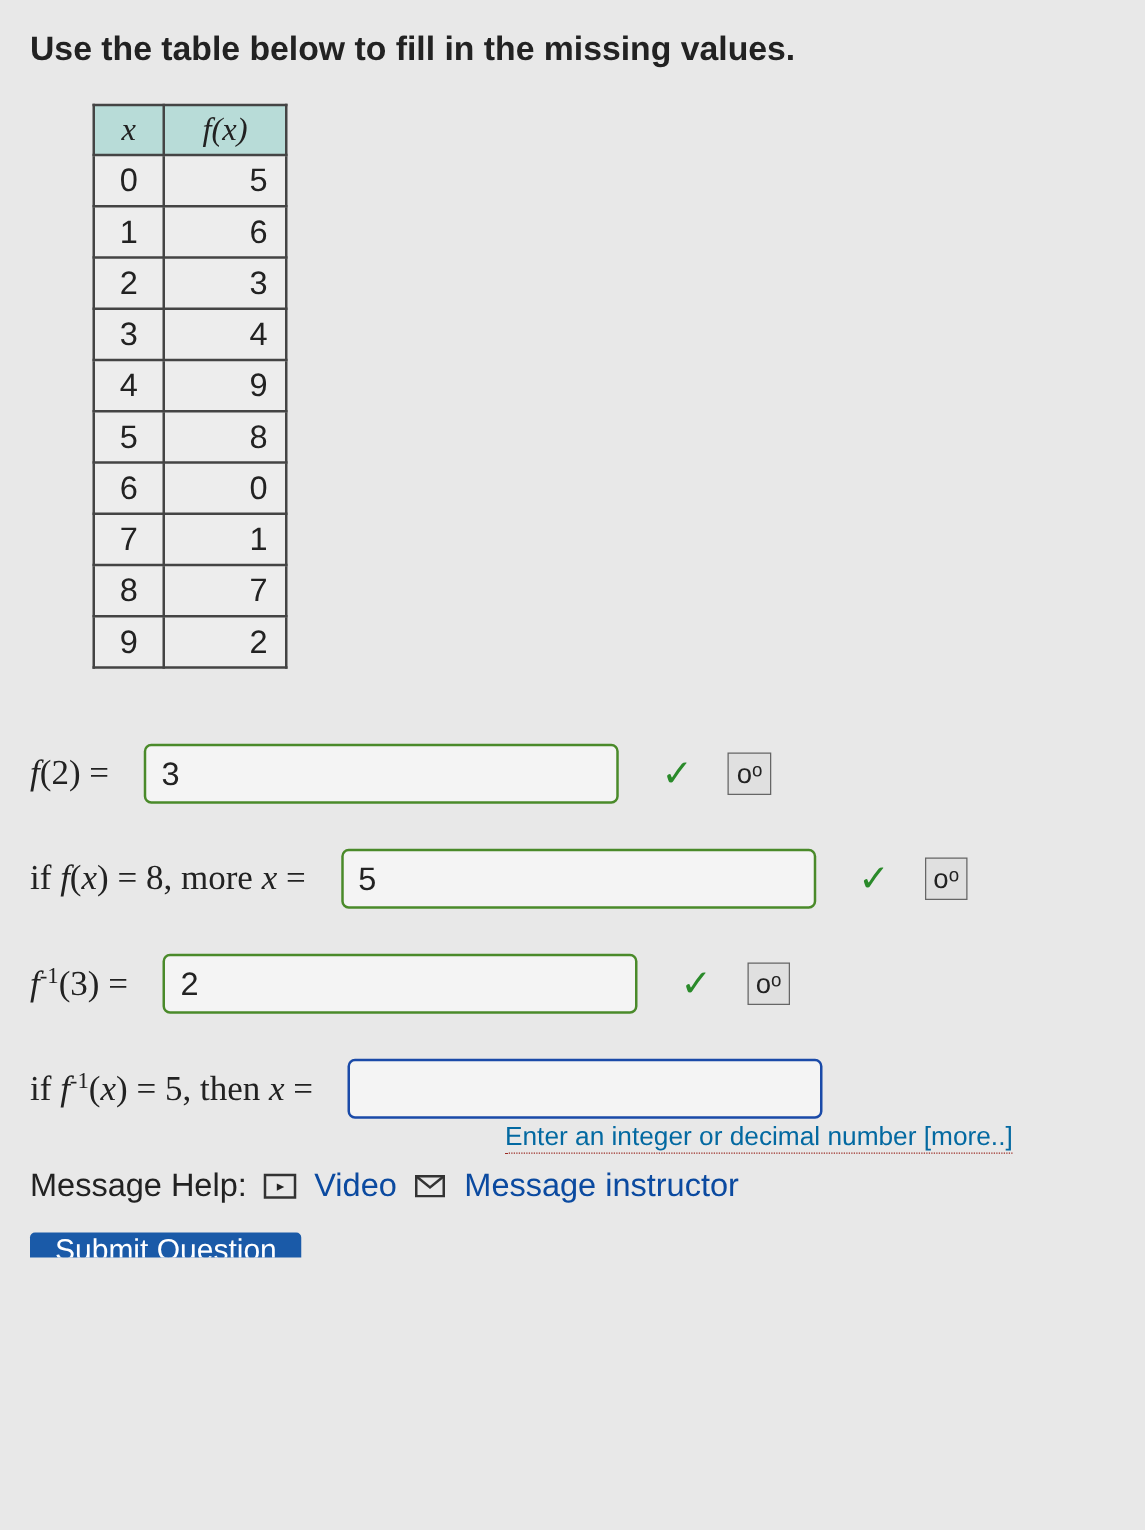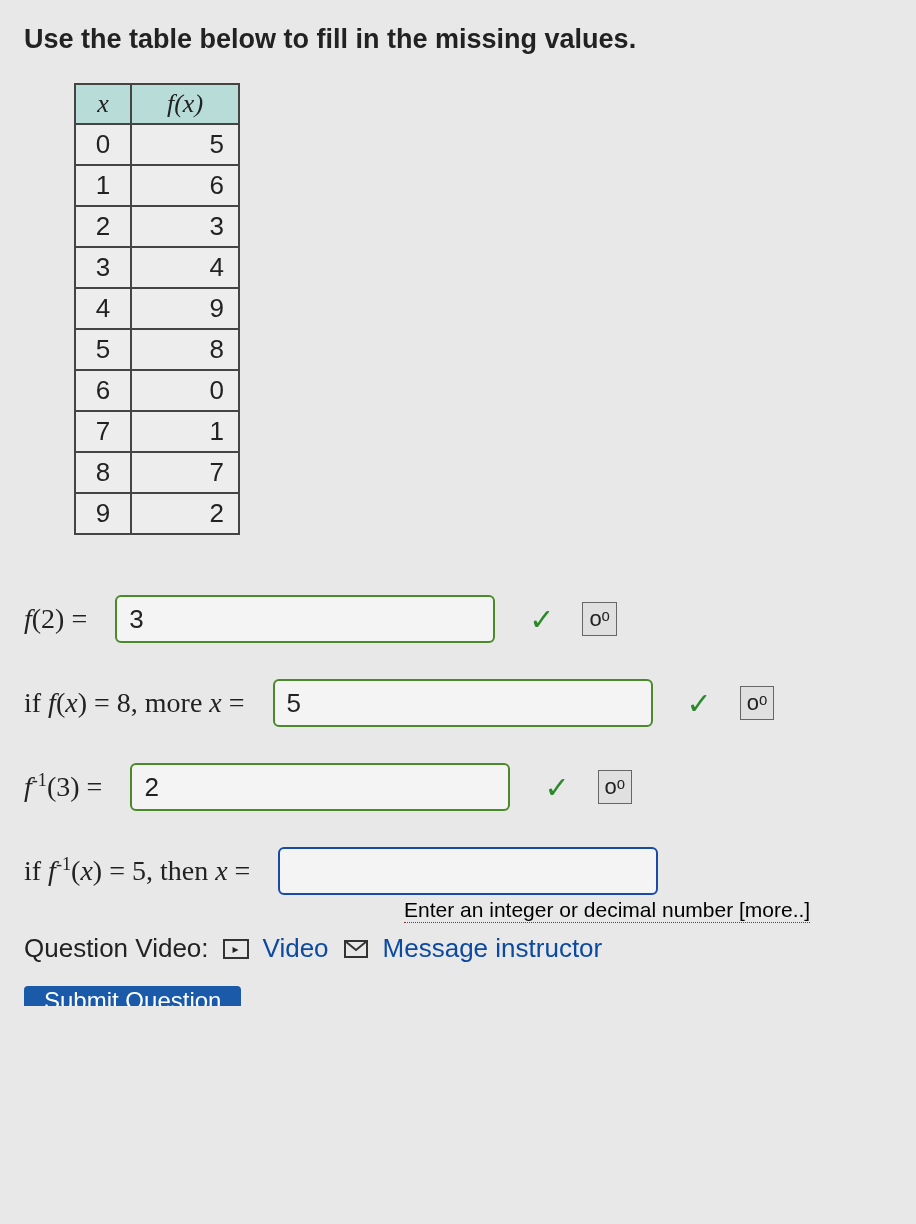--- a/index.html
+++ b/index.html
@@ -27,21 +27,21 @@
     font-size: 26px;
     padding: 4px 0;
   }
   .func-table th {
     background: #b8dcd8;
     font-weight: normal;
     font-style: italic;
     font-family: "Times New Roman", serif;
   }
   .func-table th:first-child { width: 56px; }
-  .func-table th:last-child { width: 108px; }
+  .func-table th:last-child { width: 98px; }
   .func-table td { background: #ededed; }
   .func-table td:last-child { text-align: right; padding-right: 14px; }
 
   .qrow {
     display: flex;
     align-items: center;
     gap: 28px;
     margin-bottom: 36px;
     font-size: 28px;
   }
@@ -77,21 +77,21 @@
     background: #e0e0e0;
     padding: 5px 6px;
     font-size: 22px;
     display: inline-flex;
     align-items: center;
     justify-content: center;
     height: 34px;
   }
   .hint {
     font-size: 21px;
-    color: #000000;
+    color: #0369a1;
     margin-left: 380px;
     margin-top: -26px;
     margin-bottom: 6px;
     border-bottom: 1px dotted #9a2a22;
     display: inline-block;
   }
   .help-row {
     font-size: 26px;
     display: flex;
     align-items: center;
@@ -213,21 +213,21 @@
 </div>
 
 
 <div class="qrow" style="margin-bottom:8px">
   <span class="mathlabel"><span class="op">if </span><span>f</span><sup class="op">-1</sup><span class="op">(</span>x<span class="op">) = 5, then </span>x<span class="op"> = </span></span>
   <div class="answer-box active"></div>
 </div>
 <div class="hint">Enter an integer or decimal number [more..]</div>
 
 <div class="help-row">
-  <span class="help-label">Question Video:</span>
+  <span class="help-label">Message Help:</span>
   <span class="vid-icon">▸</span>
   <span class="help-link">Video</span>
   <span class="mail-icon">
     <svg width="24" height="18" viewBox="0 0 24 18">
         <rect x="1" y="1" width="22" height="16" fill="none" stroke="#333" stroke-width="2"></rect>
         <path d="M1 1 L12 10 L23 1" fill="none" stroke="#333" stroke-width="2"></path>
       </svg>
   </span>
   <span class="help-link">Message instructor</span>
 </div>

